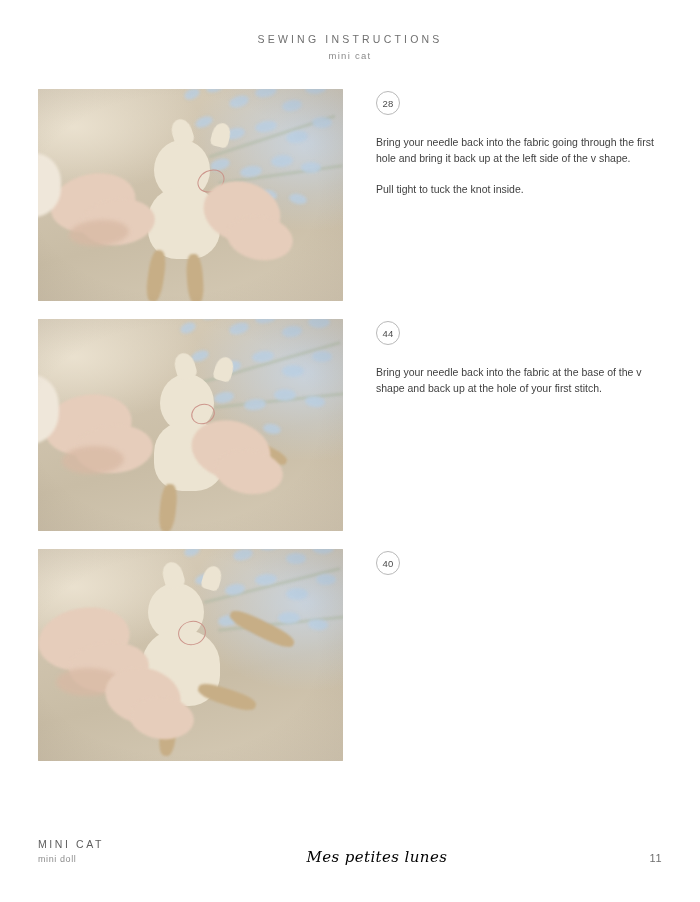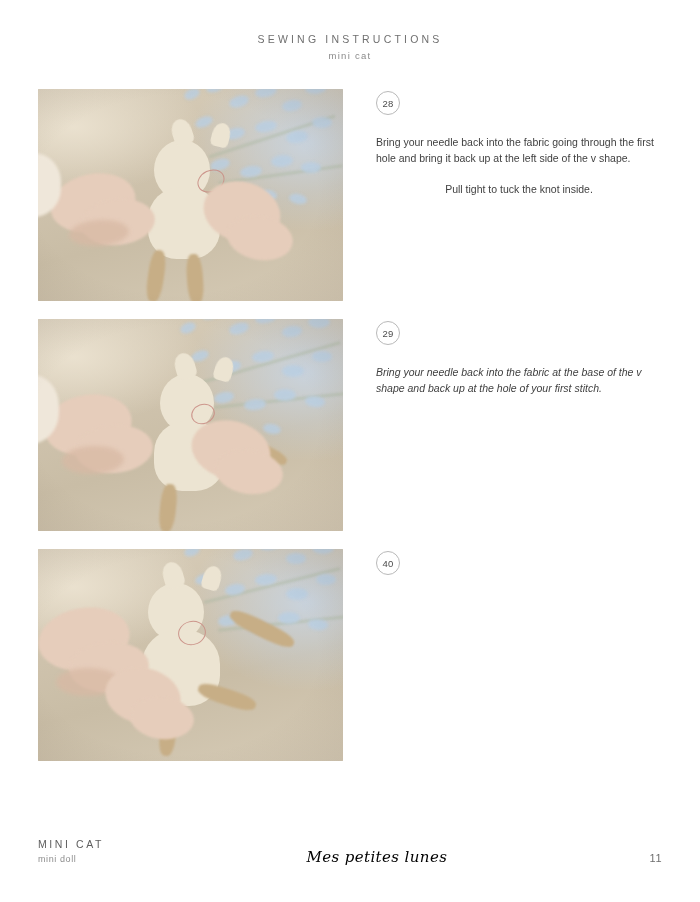--- a/index.html
+++ b/index.html
@@ -152,21 +152,20 @@
   }
   .step-para {
     font-size: 10.5px;
     line-height: 1.55;
     color: #3f3f3f;
     margin-top: 19px;
     max-width: 290px;
   }
   .step-para + .step-para {
     margin-top: 14px;
-    text-align: center;
   }
 
   
   .page-footer {
     position: absolute;
     left: 38px;
     right: 38px;
     bottom: 38px;
     display: flex;
     align-items: flex-end;
@@ -291,22 +290,22 @@
         <div class="hand" style="left:2%;top:36%;width:88px;height:60px;transform:rotate(-10deg);"></div>
         <div class="hand" style="left:12%;top:50%;width:78px;height:48px;transform:rotate(-4deg);"></div>
         <div class="hand-dk" style="left:8%;top:60%;width:62px;height:28px;transform:rotate(-2deg);"></div>
         <div class="hand" style="left:50%;top:48%;width:80px;height:58px;transform:rotate(14deg);"></div>
         <div class="hand" style="left:58%;top:62%;width:68px;height:44px;transform:rotate(8deg);"></div>
         <div class="sleeve" style="left:-14%;top:26%;width:64px;height:70px;"></div>
         <div class="vignette"></div>
       </div>
     </div>
     <div class="step-text">
-      <div class="step-num">29</div>
-      <p class="step-para" style="max-width:300px;font-style:italic;">Bring your needle back into the fabric at the base of the v shape and back up at the hole of your first stitch.</p>
+      <div class="step-num">44</div>
+      <p class="step-para" style="max-width:300px;">Bring your needle back into the fabric at the base of the v shape and back up at the hole of your first stitch.</p>
     </div>
   </div>
 
   <div class="step-row">
     <div class="photo">
       <div class="photo-inner">
         <div class="bg-blur"></div>
         <div class="lavender">
           <div class="stalk" style="left:16%;top:30%;width:74%;height:3px;transform:rotate(-14deg);"></div>
           <div class="stalk" style="left:24%;top:52%;width:68%;height:3px;transform:rotate(-6deg);"></div>

